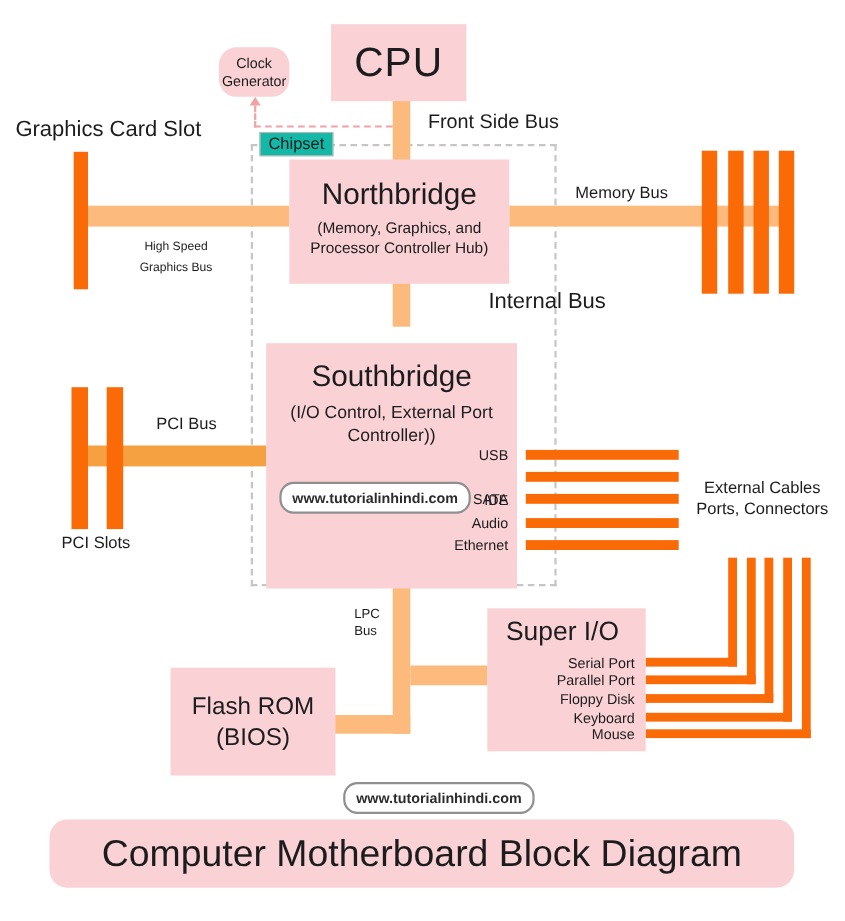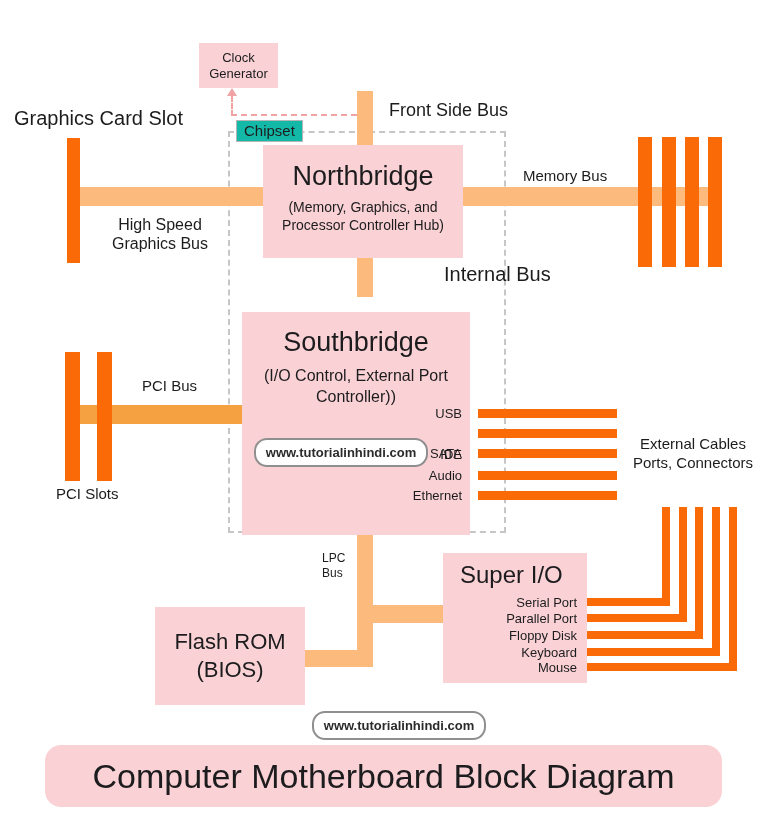--- a/index.html
+++ b/index.html
@@ -16,22 +16,22 @@
   .dashed-chipset{position:absolute;left:228px;top:131px;width:278px;height:402px;
     border:2px dashed #c6c6c6;box-sizing:border-box;background:transparent;}
   .chipset-tag{position:absolute;left:236px;top:120px;background:#14b8a6;border:1px solid #b5b5b5;
     padding:0 7px;font-size:15px;line-height:20px;}
 
   .clock-line-v{position:absolute;left:231px;top:96px;height:20px;border-left:2px dashed #f1a2a3;}
   .clock-line-h{position:absolute;left:231px;top:114px;width:126px;border-top:2px dashed #f1a2a3;}
   .clock-arrow{position:absolute;left:227px;top:88px;width:0;height:0;
     border-left:5px solid transparent;border-right:5px solid transparent;border-bottom:8px solid #f1a2a3;}
 
-  .box-clock{left:199px;top:43px;width:79px;height:45px;display:flex;align-items:center;justify-content:center;
-    text-align:center;font-size:13px;line-height:16px;}
+  .box-clock{left:199px;top:43px;width:64px;height:45px;display:flex;align-items:center;justify-content:center;
+    text-align:center;font-size:13px;line-height:16px;border-radius:16px;}
   .box-cpu{left:301px;top:22px;width:123px;height:70px;display:flex;align-items:center;justify-content:center;
     font-size:37px;font-weight:500;letter-spacing:1px;}
   .box-nb{left:263px;top:145px;width:200px;height:113px;text-align:center;z-index:2;}
   .nb-title{margin-top:15px;font-size:27px;line-height:32px;}
   .nb-sub{margin:6px auto 0;width:180px;font-size:14px;line-height:18px;}
   .box-sb{left:242px;top:312px;width:228px;height:223px;text-align:center;z-index:2;}
   .sb-title{margin-top:14px;font-size:27px;line-height:32px;}
   .sb-sub{margin:7px auto 0;width:200px;font-size:16px;line-height:21px;}
   .box-superio{left:443px;top:553px;width:144px;height:130px;z-index:2;}
   .superio-title{position:absolute;left:17px;top:8px;font-size:24px;}
@@ -79,20 +79,23 @@
   <div class="bar" style="left:662px;top:137px;width:14px;height:130px;"></div>
   <div class="bar" style="left:685px;top:137px;width:14px;height:130px;"></div>
   <div class="bar" style="left:708px;top:137px;width:14px;height:130px;"></div>
   <div class="bar" style="left:65px;top:352px;width:15px;height:129px;"></div>
   <div class="bar" style="left:97px;top:352px;width:15px;height:129px;"></div>
 
   <div class="pinkbox box-clock">
     <span class="pre">Clock
 Generator</span>
   </div>
+  <div class="pinkbox box-cpu">
+    <span>CPU</span>
+  </div>
   <div class="pinkbox box-nb">
     <div class="nb-title">Northbridge</div>
     <div class="nb-sub">(Memory, Graphics, and Processor Controller Hub)</div>
   </div>
   <div class="pinkbox box-sb">
     <div class="sb-title">Southbridge</div>
     <div class="sb-sub">(I/O Control, External Port Controller))</div>
   </div>
   <div class="pinkbox box-flash">
     <span class="pre">Flash ROM
@@ -127,21 +130,21 @@
   <div class="sio-port-lbl" style="top:645px;">Keyboard</div>
   <div class="sio-h" style="top:648px;width:133px;"></div>
   <div class="sio-v" style="left:712px;height:149px;"></div>
   <div class="sio-port-lbl" style="top:660px;">Mouse</div>
   <div class="sio-h" style="top:663px;width:150px;"></div>
   <div class="sio-v" style="left:729px;height:164px;"></div>
 
   <div class="lbl" style="left:14px;top:107px;font-size:20px;">Graphics Card Slot</div>
   <div class="lbl" style="left:389px;top:100px;font-size:18px;">Front Side Bus</div>
   <div class="lbl" style="left:523px;top:167px;font-size:15px;">Memory Bus</div>
-  <div class="lbl pre" style="left:105px;top:215px;width:110px;text-align:center;font-size:16px;line-height:19px;white-space:pre-line;">High Speed
+  <div class="lbl pre" style="left:105px;top:215px;width:110px;text-align:center;font-size:11px;line-height:19px;white-space:pre-line;">High Speed
 Graphics Bus</div>
   <div class="lbl" style="left:444px;top:263px;font-size:20px;">Internal Bus</div>
   <div class="lbl" style="left:142px;top:377px;font-size:15px;">PCI Bus</div>
   <div class="lbl" style="left:56px;top:485px;font-size:15px;">PCI Slots</div>
   <div class="lbl pre" style="left:322px;top:551px;width:34px;font-size:12px;line-height:15px;white-space:pre-line;">LPC
 Bus</div>
   <div class="lbl pre" style="left:613px;top:434px;width:160px;text-align:center;font-size:15px;line-height:19px;white-space:pre-line;">External Cables
 Ports, Connectors</div>
 
   <div class="wm-pill wm-bottom">www.tutorialinhindi.com</div>

